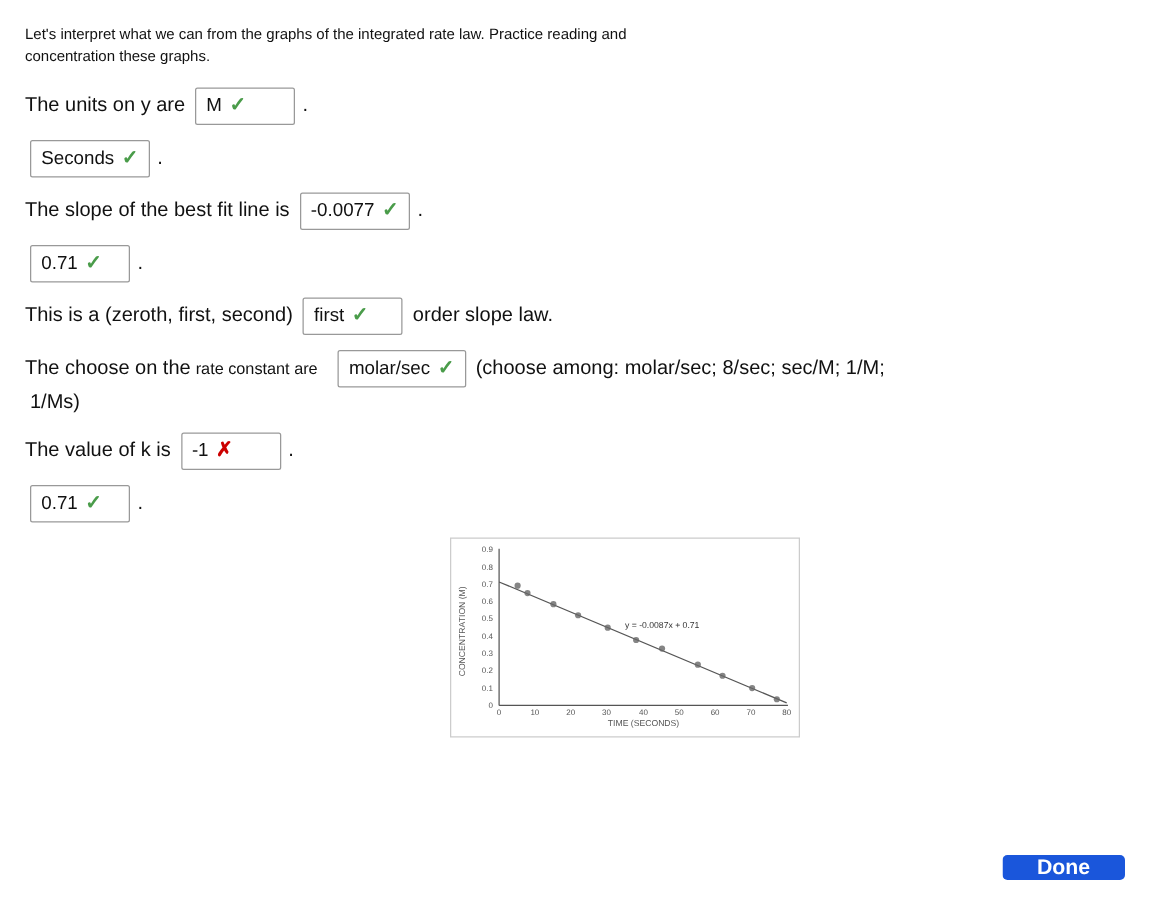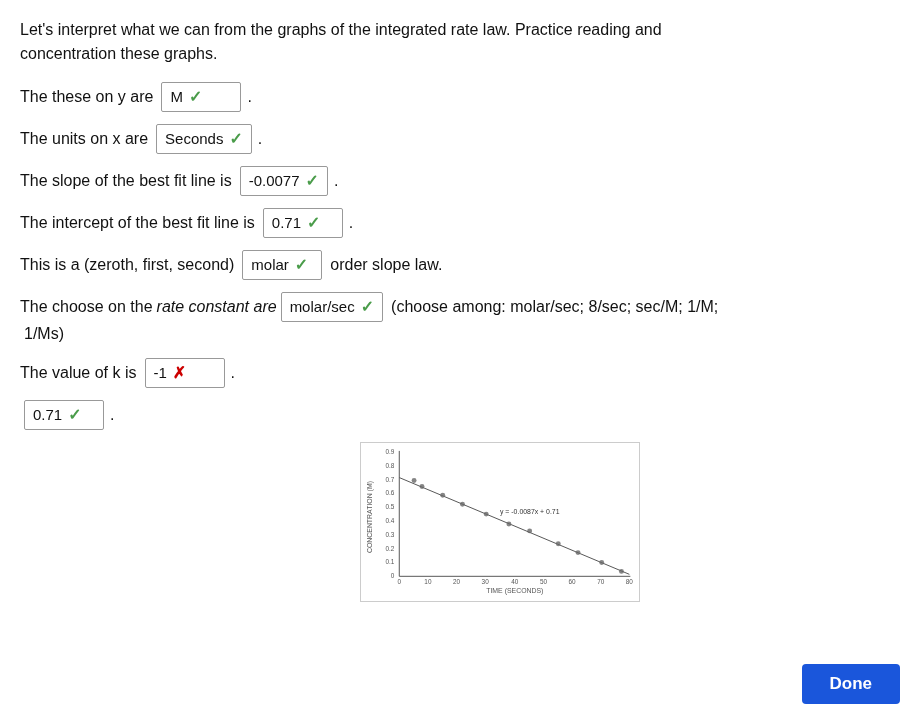--- a/index.html
+++ b/index.html
@@ -7,21 +7,21 @@
       font-family: Arial, sans-serif;
       font-size: 16px;
       background: #fff;
       color: #111;
       width: 920px;
       min-height: 722px;
       padding: 18px 20px 20px 20px;
       position: relative;
     }
     .intro-text {
-      font-size: 16px;
+      font-size: 12px;
       line-height: 1.5;
       margin-bottom: 16px;
     }
     .row {
       display: flex;
       align-items: center;
       flex-wrap: wrap;
       margin-bottom: 12px;
       font-size: 16px;
       line-height: 1.5;
@@ -65,87 +65,85 @@
       background: #fff;
     }
     .done-button {
       position: fixed;
       bottom: 18px;
       right: 20px;
       background: #1a56db;
       color: #fff;
       border: none;
       border-radius: 4px;
-      padding: 10px 28px;
+      padding: 0 28px;
       font-size: 17px;
       font-weight: bold;
       cursor: pointer;
     }
     
     .chart-svg {
       width: 100%;
       height: 100%;
     }
   </style>
 </head>
 <body>
 
 <div class="intro-text">
   <span>Let's interpret what we can from the graphs of the integrated rate law. Practice reading and</span><br>
   <span>concentration these graphs.</span>
 </div>
 
 <div class="row">
-  <span class="row-text">The these on y are</span>
+  <span class="row-text">The units on y are</span>
   <span class="answer-box">
     <span>M</span>
     <span class="check-icon">✓</span>
   </span>
   <span class="dot">.</span>
 </div>
 
 <div class="row">
-  <span class="row-text">The units on x are</span>
   <span class="answer-box">
     <span>Seconds</span>
     <span class="check-icon">✓</span>
   </span>
   <span class="dot">.</span>
 </div>
 
 <div class="row">
   <span class="row-text">The slope of the best fit line is</span>
   <span class="answer-box">
     <span>-0.0077</span>
     <span class="check-icon">✓</span>
   </span>
   <span class="dot">.</span>
 </div>
 
 <div class="row">
-  <span class="row-text">The intercept of the best fit line is</span>
   <span class="answer-box">
     <span>0.71</span>
     <span class="check-icon">✓</span>
   </span>
   <span class="dot">.</span>
 </div>
 
 <div class="row">
   <span class="row-text">This is a (zeroth, first, second)</span>
   <span class="answer-box">
-    <span>molar</span>
+    <span>first</span>
     <span class="check-icon">✓</span>
   </span>
   <span class="row-text" style="margin-left:4px;">order slope law.</span>
 </div>
 
 <div class="row">
   <span class="row-text">The choose on the</span>
-  <span class="row-text" style="font-size:16px; margin-right:0;font-style:italic;">rate constant are</span>
+  <span class="row-text" style="font-size:13px; margin-right:12px;">rate constant are</span>
   <span class="answer-box">
     <span>molar/sec</span>
     <span class="check-icon">✓</span>
   </span>
   <span class="row-text" style="margin-left:4px;">(choose among: molar/sec; 8/sec; sec/M; 1/M;</span>
   <span style="width:100%; padding-left:4px;">1/Ms)</span>
 </div>
 
 <div class="row">
   <span class="row-text">The value of k is</span>

